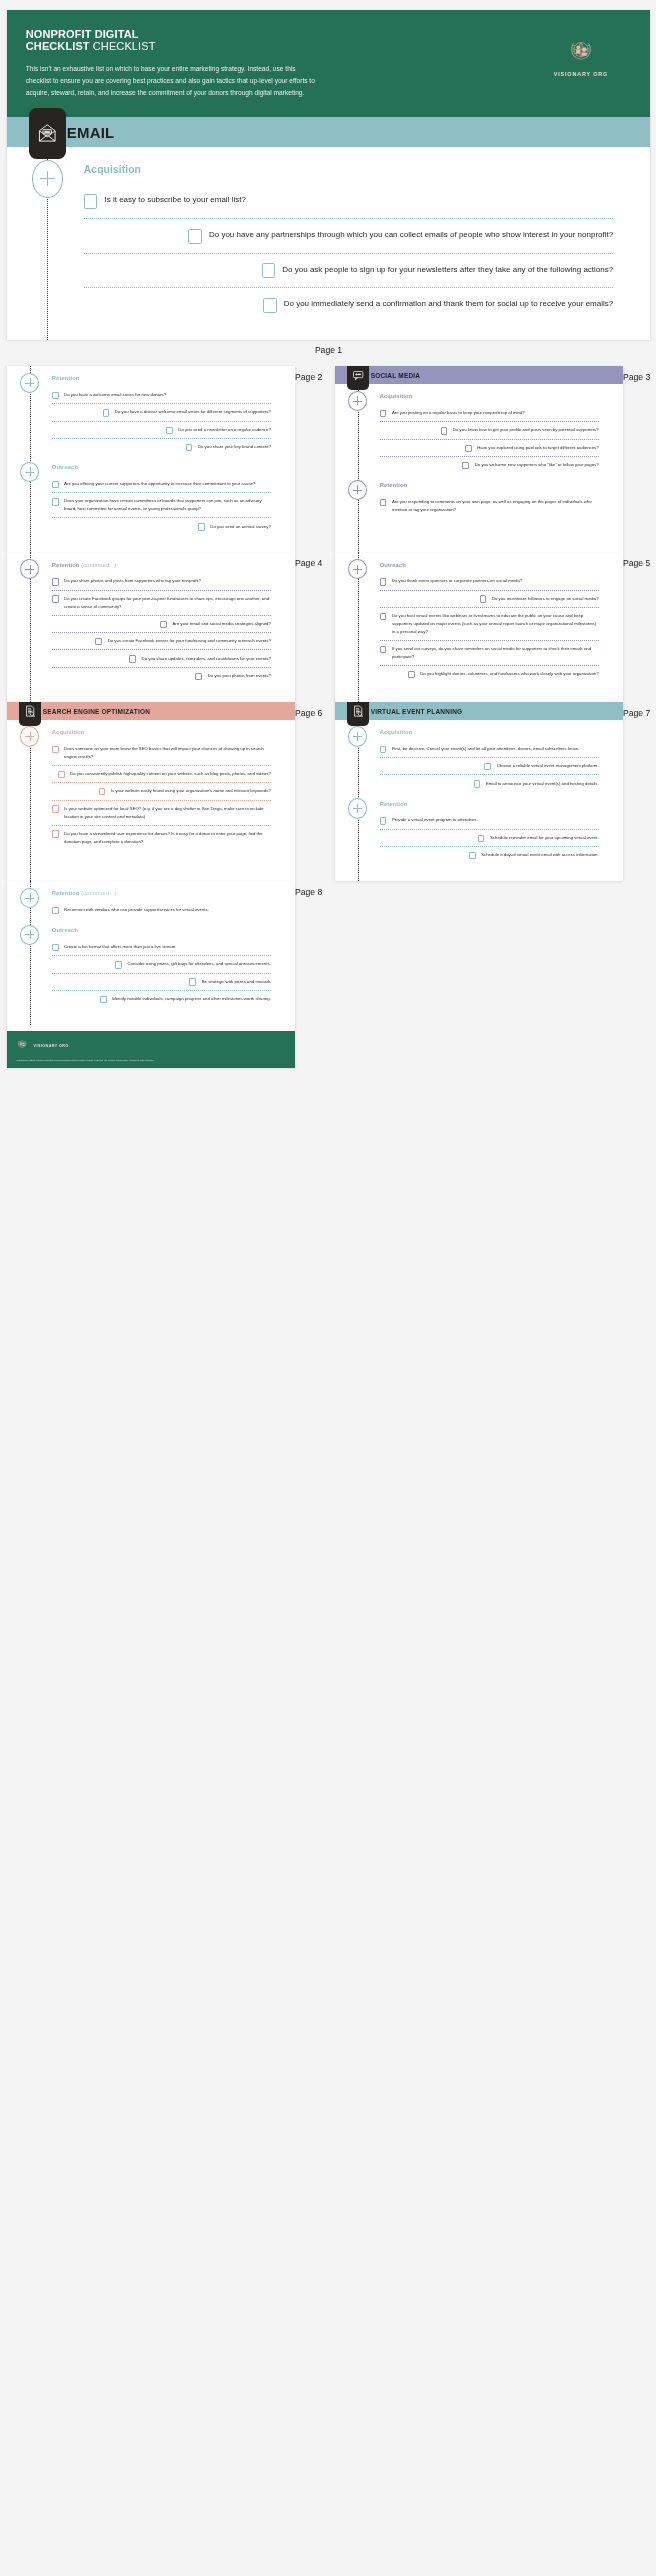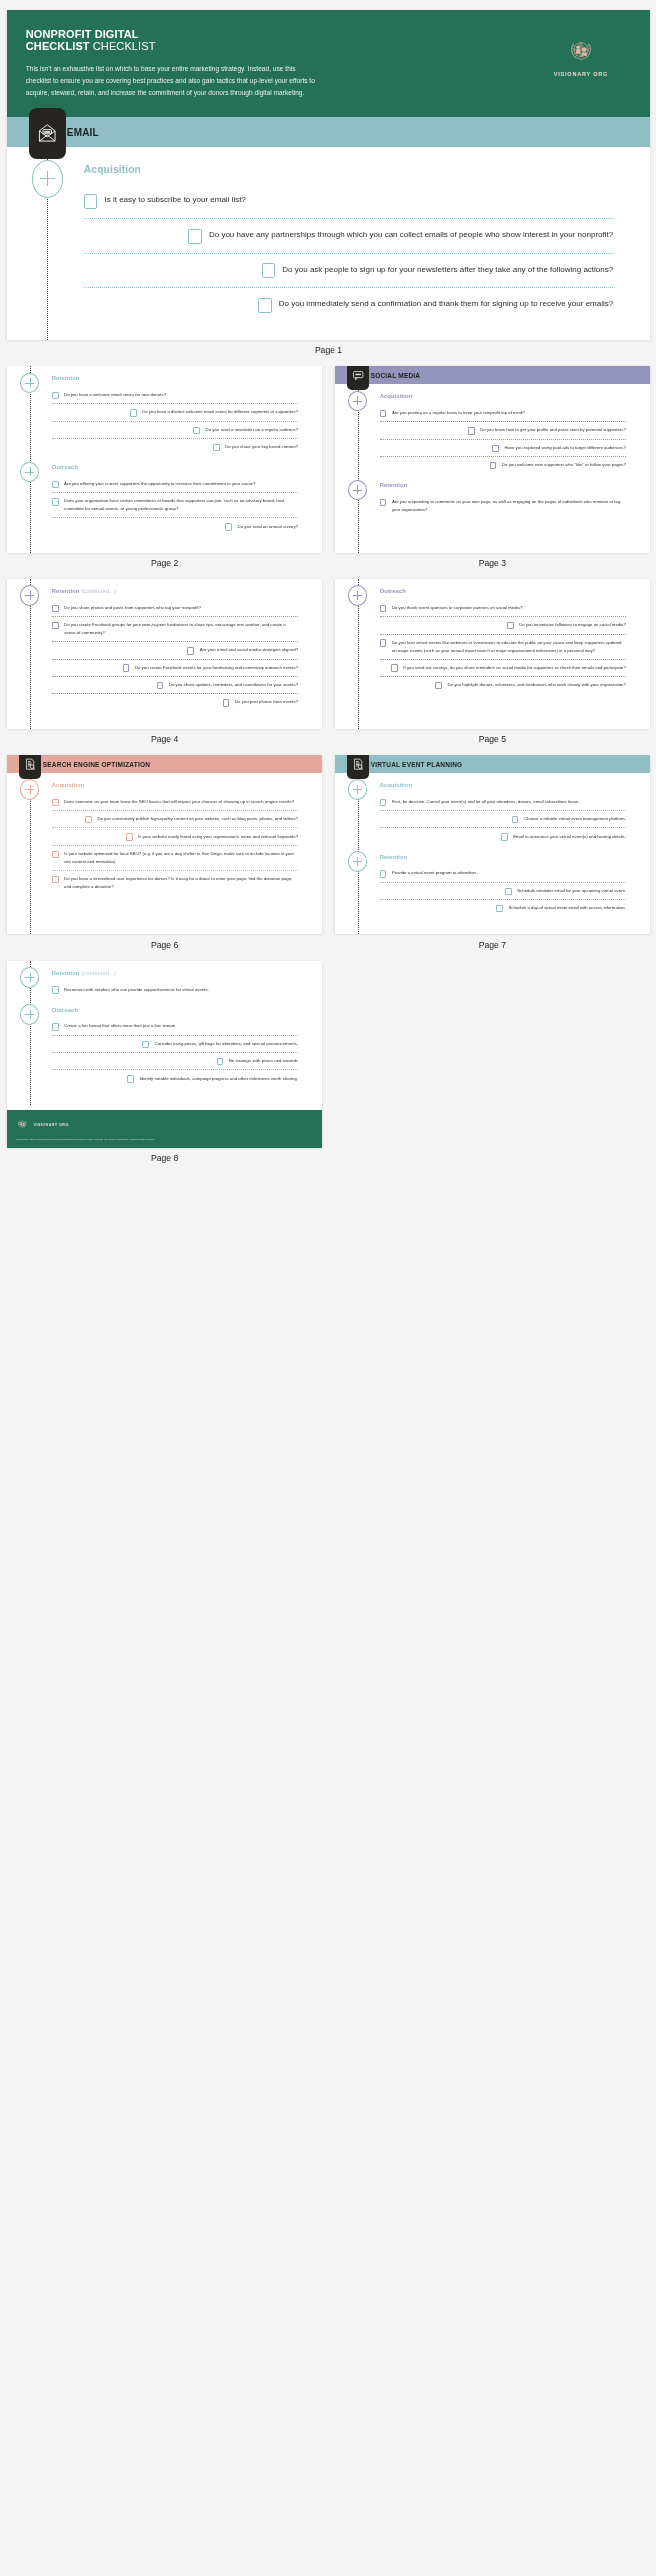--- a/index.html
+++ b/index.html
@@ -19,21 +19,21 @@
   .hero-left { max-width:411px; }
   .hero h1 { color:#fff; font-size:11px; line-height:1.16; font-weight:800; letter-spacing:0.1px; }
   .hero h1 .light { font-weight:400;text-align:center; }
   .hero p { color:#e9f2ee; font-size:6.6px; line-height:1.85; margin-top:9.6px; max-width:294px; }
   .hero-right { display:flex; flex-direction:column; align-items:center; padding-top:8.2px; padding-right:23px; }
   .org-name { color:#edd9d3; font-size:5.5px; letter-spacing:0.8px; margin-top:3.4px; font-weight:600; }
 
   
   .band-row { position:relative; }
   .band { height:30px; display:flex; align-items:center; }
-  .band .band-title { font-size:10px; font-weight:800; letter-spacing:0.2px; color:#1f1f1f; margin-left:60px; }
+  .band .band-title { font-size:15px; font-weight:800; letter-spacing:0.2px; color:#1f1f1f; margin-left:60px; }
   .band.small { height:18px; }
   .band.small .band-title { font-size:6.5px; margin-left:36px; }
 
   .badge { position:absolute; left:22px; top:-9.6px; width:37px; height:51px; border-radius:7.5px;
            background:#262522; display:flex; align-items:center; justify-content:center; z-index:4; }
   .badge.small { left:12.3px; top:-5.5px; width:22px; height:29px; border-radius:4.8px; }
 
   
   .body-area { position:relative; padding:0 12px 18px 0; }
   .rail { position:absolute; left:40px; top:0; bottom:0; width:0;
@@ -66,21 +66,21 @@
   .grp.small .itxt { font-size:4.3px; line-height:1.85; }
 
   
   .doc-footer { background:#247158; padding:7.5px 9.6px 6.2px; margin-top:5.5px; }
   .foot-top { display:flex; align-items:center; gap:4.8px; }
   .foot-org { color:#e7e0dc; font-size:3.6px; letter-spacing:0.5px; font-weight:600; }
   .foot-src { color:#cfe0d8; font-size:2.5px; margin-top:6.2px; letter-spacing:0.1px; }
 
   
   .grid { display:grid; grid-template-columns:1fr 1fr; column-gap:12.3px; }
-  .thumb { display:flex; flex-direction:column; }
+  .thumb { display:flex; flex-direction:row; }
   .thumb .page { flex:1; display:flex; flex-direction:column; }
   .thumb .body-area { flex:1; }
   .solo { width:calc(50% - 6.2px); }
 </style>
 </head>
 <body>
 
 <div class="wrap">
 
   <div>
@@ -146,21 +146,21 @@
             <div class="item">
               <span class="cbox"></span>
               <span class="itxt">Do you have any partnerships through which you can collect emails of people who show interest in your nonprofit?</span>
             </div>
             <div class="item">
               <span class="cbox"></span>
               <span class="itxt">Do you ask people to sign up for your newsletters after they take any of the following actions?</span>
             </div>
             <div class="item">
               <span class="cbox"></span>
-              <span class="itxt">Do you immediately send a confirmation and thank them for signing up to receive your emails?</span>
+              <span class="itxt">Do you immediately send a confirmation and thank them for social up to receive your emails?</span>
             </div>
           </div>
         </div>
       </div>
     </div>
     <div class="page-label">Page 1</div>
   </div>
 
   <div class="grid" id="thumbgrid">
       <div class="thumb">

